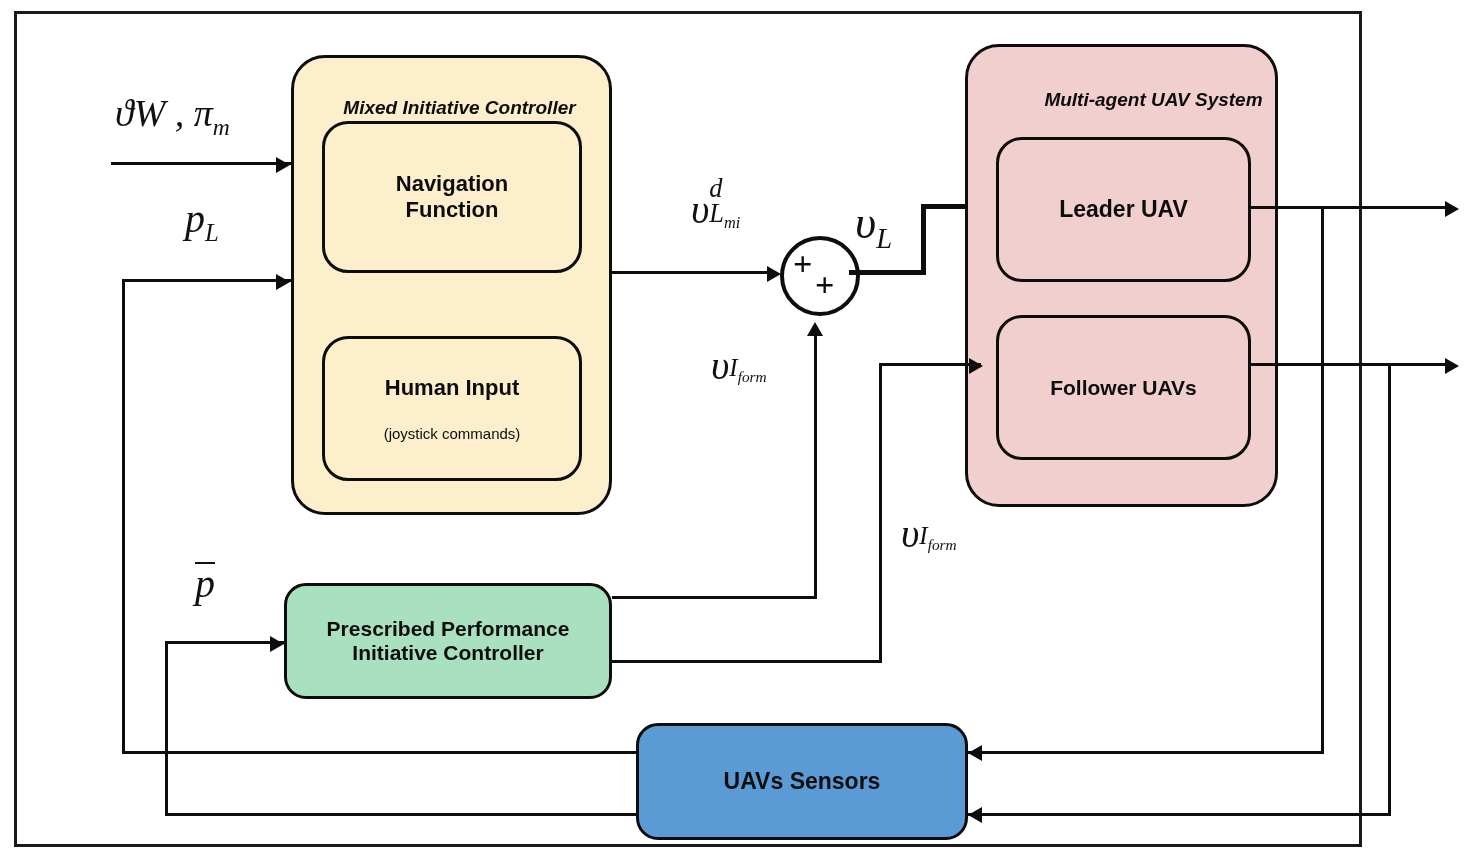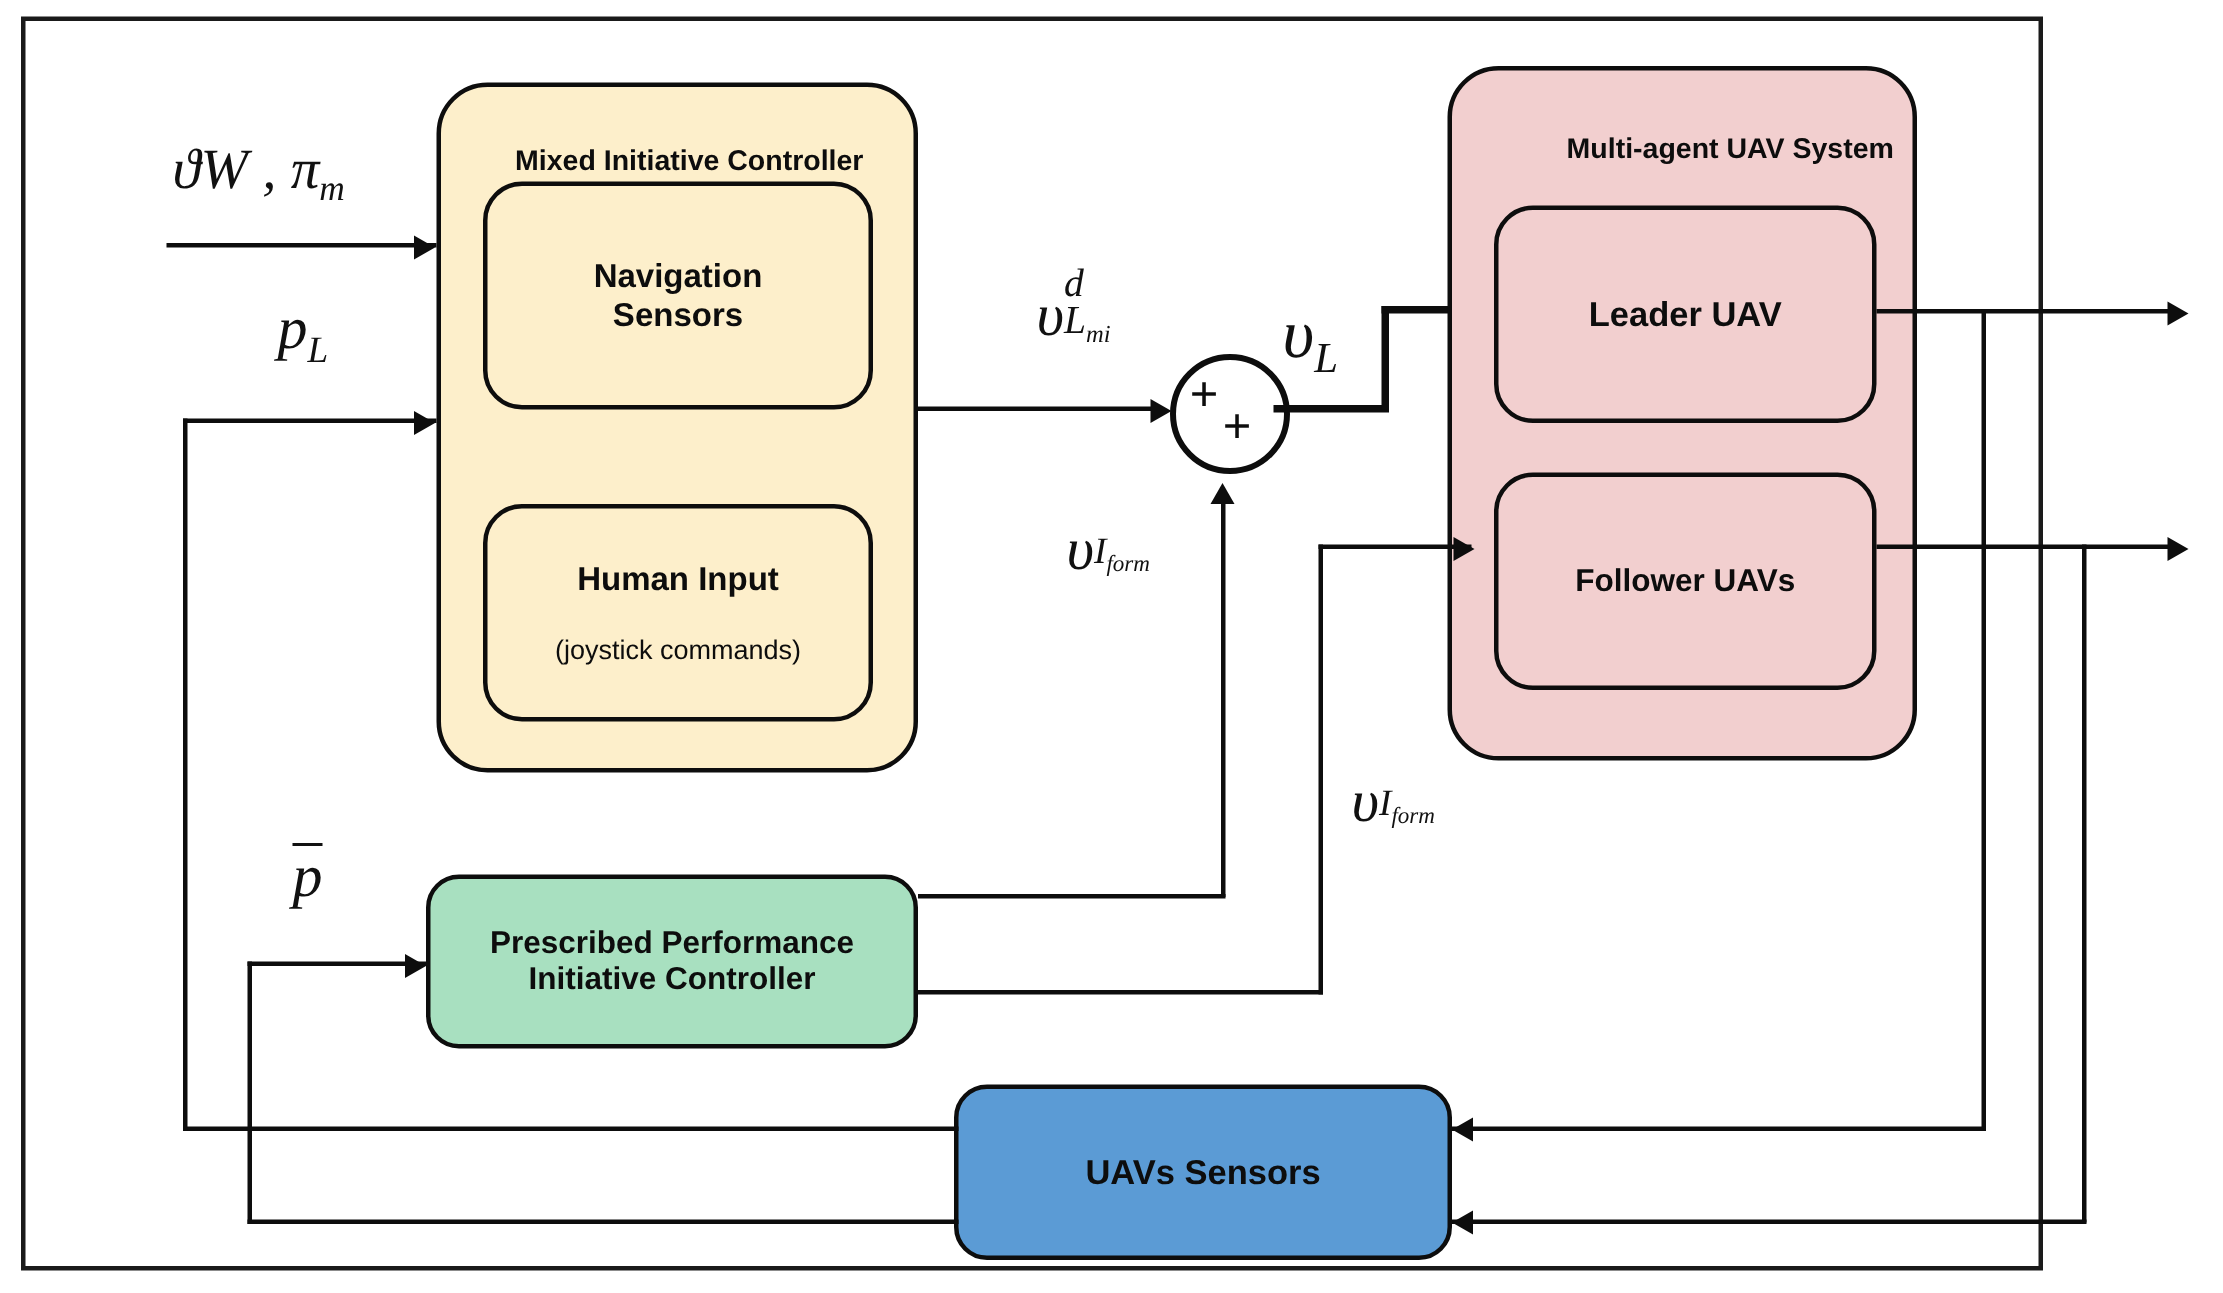--- a/index.html
+++ b/index.html
@@ -1,21 +1,21 @@
 <!DOCTYPE html>
 <html><head>
 <meta charset="utf-8">
 <title>Mixed Initiative UAV Control Block Diagram</title>
 <style>
   html,body{margin:0;padding:0;background:#ffffff;}
   body{font-family:"Liberation Sans",sans-serif;}
   #stage{position:relative;width:1482px;height:862px;background:#ffffff;overflow:hidden;}
   #frame{position:absolute;left:14px;top:11px;width:1348px;height:836px;border:3px solid #1a1a1a;background:#ffffff;box-sizing:border-box;}
   .blk{position:absolute;box-sizing:border-box;border:3px solid #0d0d0d;display:flex;align-items:center;justify-content:center;text-align:center;color:#0d0d0d;}
-  .grp-title{position:absolute;left:16px;right:0;text-align:center;font-weight:bold;color:#0d0d0d;}
+  .grp-title{position:absolute;left:16px;right:0;text-align:center;font-weight:bold;color:#0d0d0d;font-style:italic;}
   .lbl{position:absolute;color:#111;font-family:"Liberation Serif",serif;font-style:italic;white-space:nowrap;line-height:1;}
   .ln{position:absolute;background:#0d0d0d;}
   .h{height:3px;}
   .v{width:3px;}
   .ht{height:5px;}
   .vt{width:5px;}
   .arrow{position:absolute;width:0;height:0;border-style:solid;}
   .ar-r{border-width:8px 0 8px 14px;border-color:transparent transparent transparent #0d0d0d;}
   .ar-u{border-width:0 8px 14px 8px;border-color:transparent transparent #0d0d0d transparent;}
   .ar-l{border-width:8px 14px 8px 0;border-color:transparent #0d0d0d transparent transparent;}
@@ -49,25 +49,25 @@
       <span class="ovl">p</span>
     </div>
     <div class="ln h" style="left:148px;top:627px;width:120px;"></div>
     <div class="arrow ar-r" style="left:253px;top:622px;"></div>
 
     <div class="blk" style="left:274px;top:41px;width:321px;height:460px;border-radius:34px;background:#FDEFCB;">
       <div class="grp-title" style="top:39px;font-size:19px;">Mixed Initiative Controller</div>
     </div>
     <div class="blk" style="left:305px;top:107px;width:260px;height:152px;border-radius:26px;background:#FDEFCB;flex-direction:column;">
       <span style="font-size:22px;font-weight:bold;">Navigation</span>
-      <span style="font-size:22px;font-weight:bold;">Sensors</span>
+      <span style="font-size:22px;font-weight:bold;">Function</span>
     </div>
     <div class="blk" style="left:305px;top:322px;width:260px;height:145px;border-radius:26px;background:#FDEFCB;flex-direction:column;">
       <span style="font-size:22px;font-weight:bold;">Human Input</span>
-      <span style="font-size:18px;margin-top:24px;">(joystick commands)</span>
+      <span style="font-size:15px;margin-top:24px;">(joystick commands)</span>
     </div>
 
     <div class="lbl" style="left:674px;top:176px;font-size:40px;">
       <span class="nest"><span>υ</span><span class="s1" style="top:-.55em;">d</span><span class="s1"><span>L</span><sub>mi</sub></span></span>
     </div>
     <div class="ln h" style="left:595px;top:257px;width:161px;"></div>
     <div class="arrow ar-r" style="left:750px;top:252px;"></div>
 
     <div id="sum" style="left:763px;top:222px;width:72px;height:72px;"></div>
     <div class="plus" style="left:776px;top:233px;font-size:34px;">+</div>

